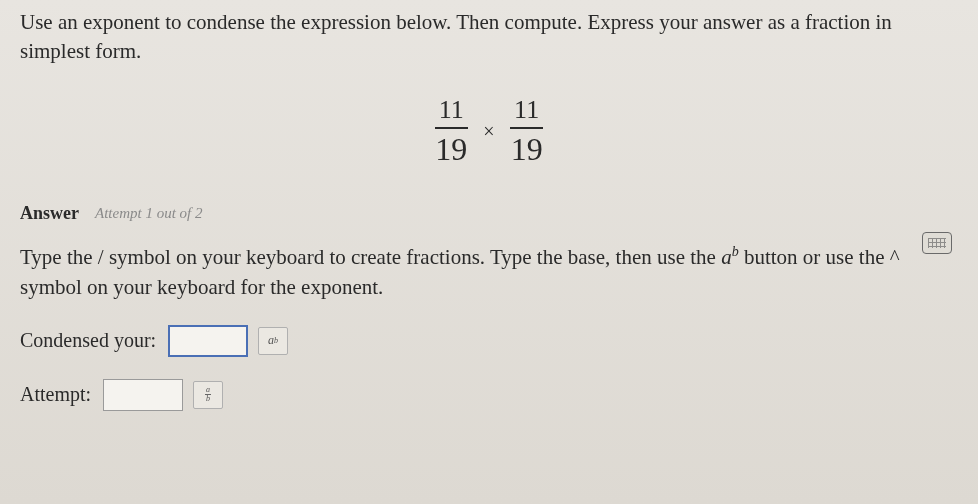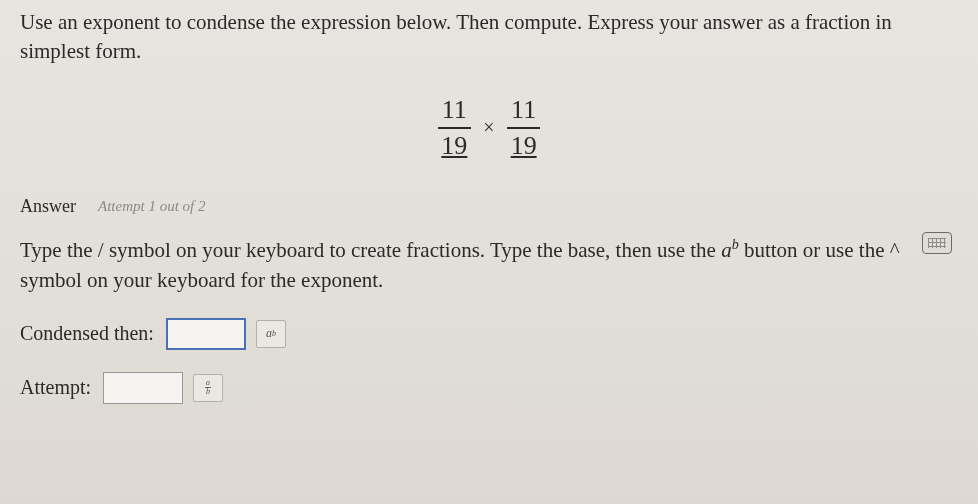--- a/index.html
+++ b/index.html
@@ -34,36 +34,35 @@
       align-items: center;
       vertical-align: middle;
     }
     .fraction .num {
       padding: 0 4px 2px 4px;
       border-bottom: 2px solid #2a2a2a;
       font-size: 26px;
     }
     .fraction .den {
       padding: 2px 4px 0 4px;
-      font-size: 26px;
-      text-decoration: underline;
+      font-size: 32px;
     }
     .times {
       margin: 0 12px;
       font-size: 20px;
     }
     .answer-header {
       margin: 10px 0 18px 0;
       display: flex;
       align-items: center;
     }
     .answer-label {
-      font-weight: normal;
+      font-weight: bold;
       font-size: 18px;
-      margin-right: 22px;
+      margin-right: 16px;
     }
     .attempt {
       font-size: 15px;
       color: #8a8a8a;
       font-style: italic;
     }
     .keyboard-icon {
       position: absolute;
       right: 26px;
       top: 232px;
@@ -168,21 +167,21 @@
   <span class="attempt">Attempt 1 out of 2</span>
 </div>
 
 <div class="keyboard-icon"></div>
 
 <div class="instructions">
   <span>Type the / symbol on your keyboard to create fractions. Type the base, then use the </span><span class="ab"><span>a</span><sup>b</sup></span><span> button or use the ^ symbol on your keyboard for the exponent.</span>
 </div>
 
 <div class="field-row">
-  <span class="field-label">Condensed then:</span>
+  <span class="field-label">Condensed your:</span>
   <div class="input-box"></div>
   <div class="tool-btn">
     <span>a</span>
       <sup>b</sup>
   </div>
 </div>
 
 <div class="field-row">
   <span class="field-label">Attempt:</span>
   <div class="input-box gray"></div>

